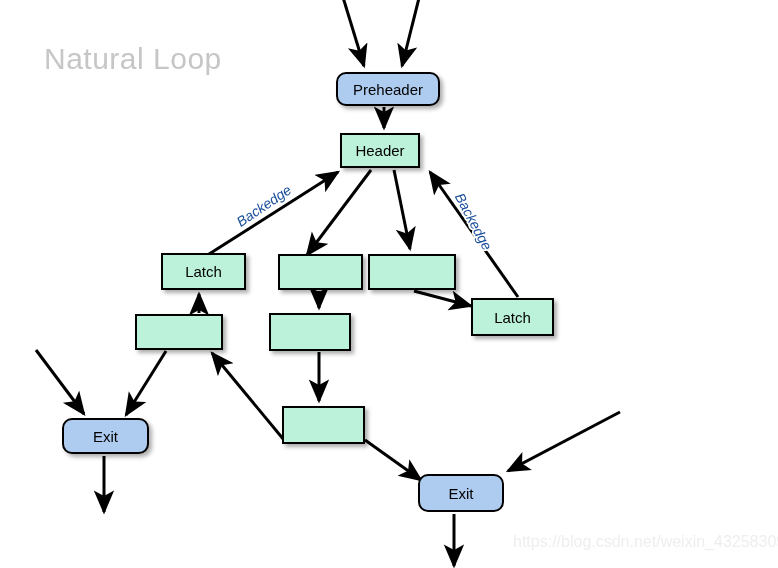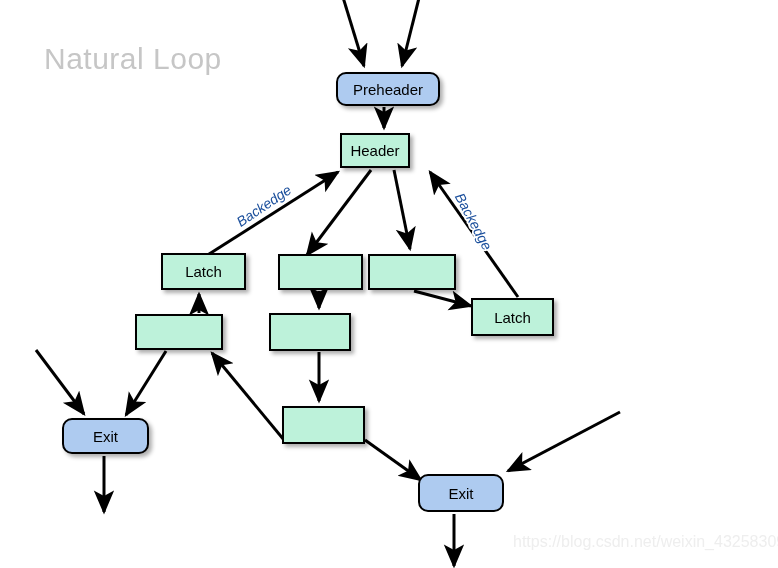--- a/index.html
+++ b/index.html
@@ -130,21 +130,21 @@
 
       <path d="M88,456 L88,512" marker-end="url(#ah)"></path>
       <path d="M438,514 L438,566" marker-end="url(#ah)"></path>
     </g>
   </svg>
 
   <div class="node blue" style="left:320px; top:72px; width:104px; height:34px;">
     <span>Preheader</span>
   </div>
 
-  <div class="node green" style="left:324px; top:133px; width:70px; height:35px;">
+  <div class="node green" style="left:324px; top:133px; width:80px; height:35px;">
     <span>Header</span>
   </div>
 
   <div class="node green" style="left:145px; top:253px; width:85px; height:37px;">
     <span>Latch</span>
   </div>
 
   <div class="node green" style="left:262px; top:254px; width:85px; height:36px;">
     <span></span>
   </div>

